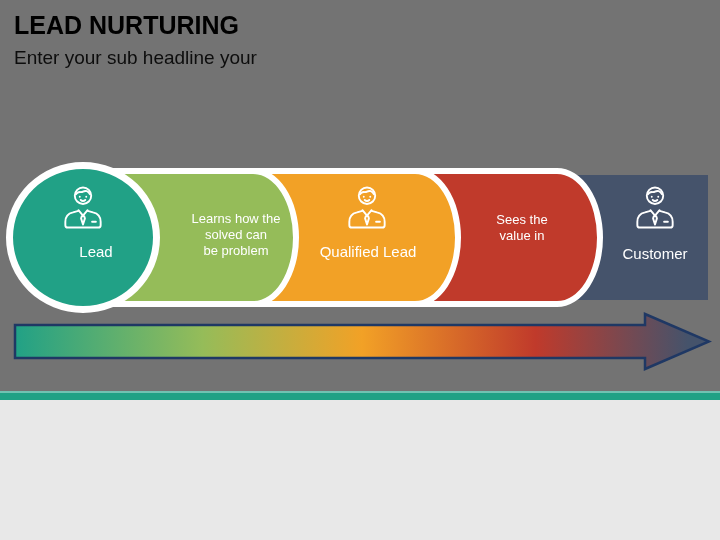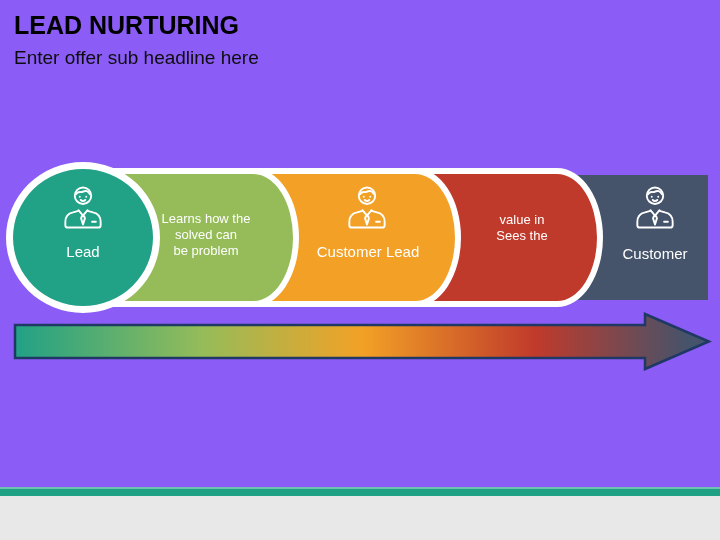--- a/index.html
+++ b/index.html
@@ -1,19 +1,19 @@
 <!DOCTYPE html>
 <html><head>
 <meta charset="utf-8">
 <style>
   html, body { margin: 0; padding: 0; background: #e8e8e8; }
   .slide {
     position: relative;
-    width: 720px; height: 496px;
-    background: #8b5cf6;
+    width: 720px; height: 400px;
+    background: #737373;
     overflow: hidden;
     font-family: "Liberation Sans", sans-serif;
     margin: 0 auto;
   }
 
   
   .title {
     position: absolute; left: 14px; top: 10px;
     font-size: 25px; font-weight: bold; color: #000000;
     letter-spacing: 0px; line-height: 30px;
@@ -42,22 +42,22 @@
   .stage-sees      { left: 402px; width: 201px; z-index: 20; }
   .stage-customer {
     left: 470px; top: 175px; width: 238px; height: 125px;
     z-index: 10;
   }
 
   .stage-label {
     position: absolute; z-index: 60;
     color: #ffffff; text-align: center;
   }
-  .lbl-lead      { left: 13px;  top: 243px; width: 140px; font-size: 15px; }
-  .lbl-learns    { left: 136px; top: 211px; width: 140px; font-size: 13px; line-height: 16px; }
+  .lbl-lead      { left: 26px;  top: 243px; width: 140px; font-size: 15px; }
+  .lbl-learns    { left: 166px; top: 211px; width: 140px; font-size: 13px; line-height: 16px; }
   .lbl-qualified { left: 288px; top: 243px; width: 160px; font-size: 15px; }
   .lbl-sees      { left: 452px; top: 212px; width: 140px; font-size: 13px; line-height: 15.5px; }
   .lbl-customer  { left: 585px; top: 245px; width: 140px; font-size: 15px; }
   .lbl-line { display: block; }
 
   .man-svg {
     position: absolute; z-index: 60;
     width: 42px; height: 46px;
   }
   .man-lead      { left: 62px;  top: 184px; }
@@ -89,21 +89,21 @@
           <path d="M17.2 28 L11.5 29.6 Q3.5 31.4 3.5 39.5 L3.5 43 Q3.5 45.5 6 45.5 L38 45.5 Q40.5 45.5 40.5 43 L40.5 39.5 Q40.5 31.4 32.5 29.6 L26.8 28"></path>
           <path d="M17.2 27.4 L22 33 L26.8 27.4"></path>
           <path d="M20.8 33.6 L23.2 33.6 L24 35.9 L22 42.4 L20 35.9 Z"></path>
           <path d="M31.5 39.5 L35.5 39.5"></path>
         </g>
       </symbol>
     </defs>
   </svg>
 
   <div class="title">LEAD NURTURING</div>
-  <div class="subtitle">Enter offer sub headline here</div>
+  <div class="subtitle">Enter your sub headline your</div>
 
   <div class="stage stage-lead" style="background: rgb(33, 161, 134);"></div>
   <div class="stage stage-pill stage-learns" style="background: rgb(149, 188, 89);"></div>
   <div class="stage stage-pill stage-qualified" style="background: rgb(242, 161, 38);"></div>
   <div class="stage stage-pill stage-sees" style="background: rgb(192, 58, 43);"></div>
   <div class="stage stage-customer" style="background: rgb(69, 83, 107);"></div>
 
   <svg class="man-svg man-lead" viewBox="0 0 44 48">
       <use href="#man-icon"></use>
     </svg>
@@ -115,25 +115,25 @@
     </svg>
 
   <div class="stage-label lbl-lead">Lead</div>
 
   <div class="stage-label lbl-learns">
     <span class="lbl-line">Learns how the</span>
     <span class="lbl-line">solved can</span>
     <span class="lbl-line">be problem</span>
   </div>
 
-  <div class="stage-label lbl-qualified">Customer Lead</div>
+  <div class="stage-label lbl-qualified">Qualified Lead</div>
 
   <div class="stage-label lbl-sees">
+    <span class="lbl-line">Sees the</span>
     <span class="lbl-line">value in</span>
-    <span class="lbl-line">Sees the</span>
   </div>
 
   <div class="stage-label lbl-customer">Customer</div>
 
   <svg class="arrow-svg" width="700" height="62" viewBox="0 0 700 62">
     <defs>
       <linearGradient id="arrowGrad" x1="0" y1="0" x2="1" y2="0">
         <stop offset="0" stop-color="#21A186"></stop>
         <stop offset="0.27" stop-color="#95BC59"></stop>
         <stop offset="0.50" stop-color="#F2A126"></stop>

